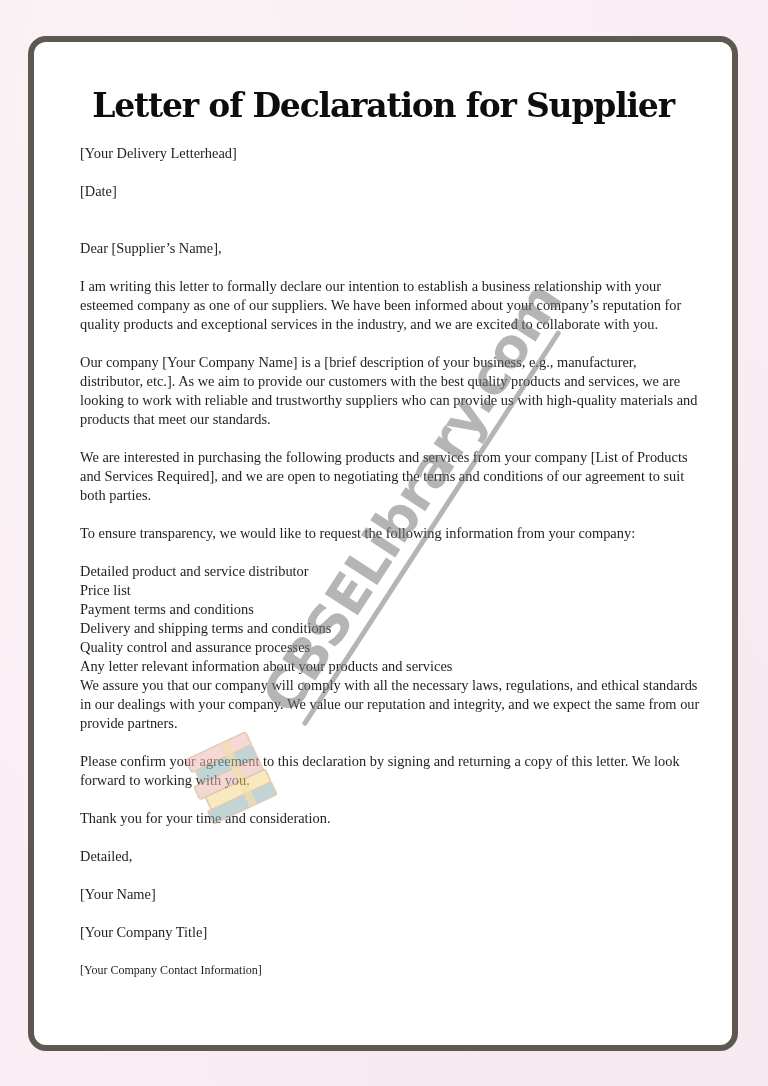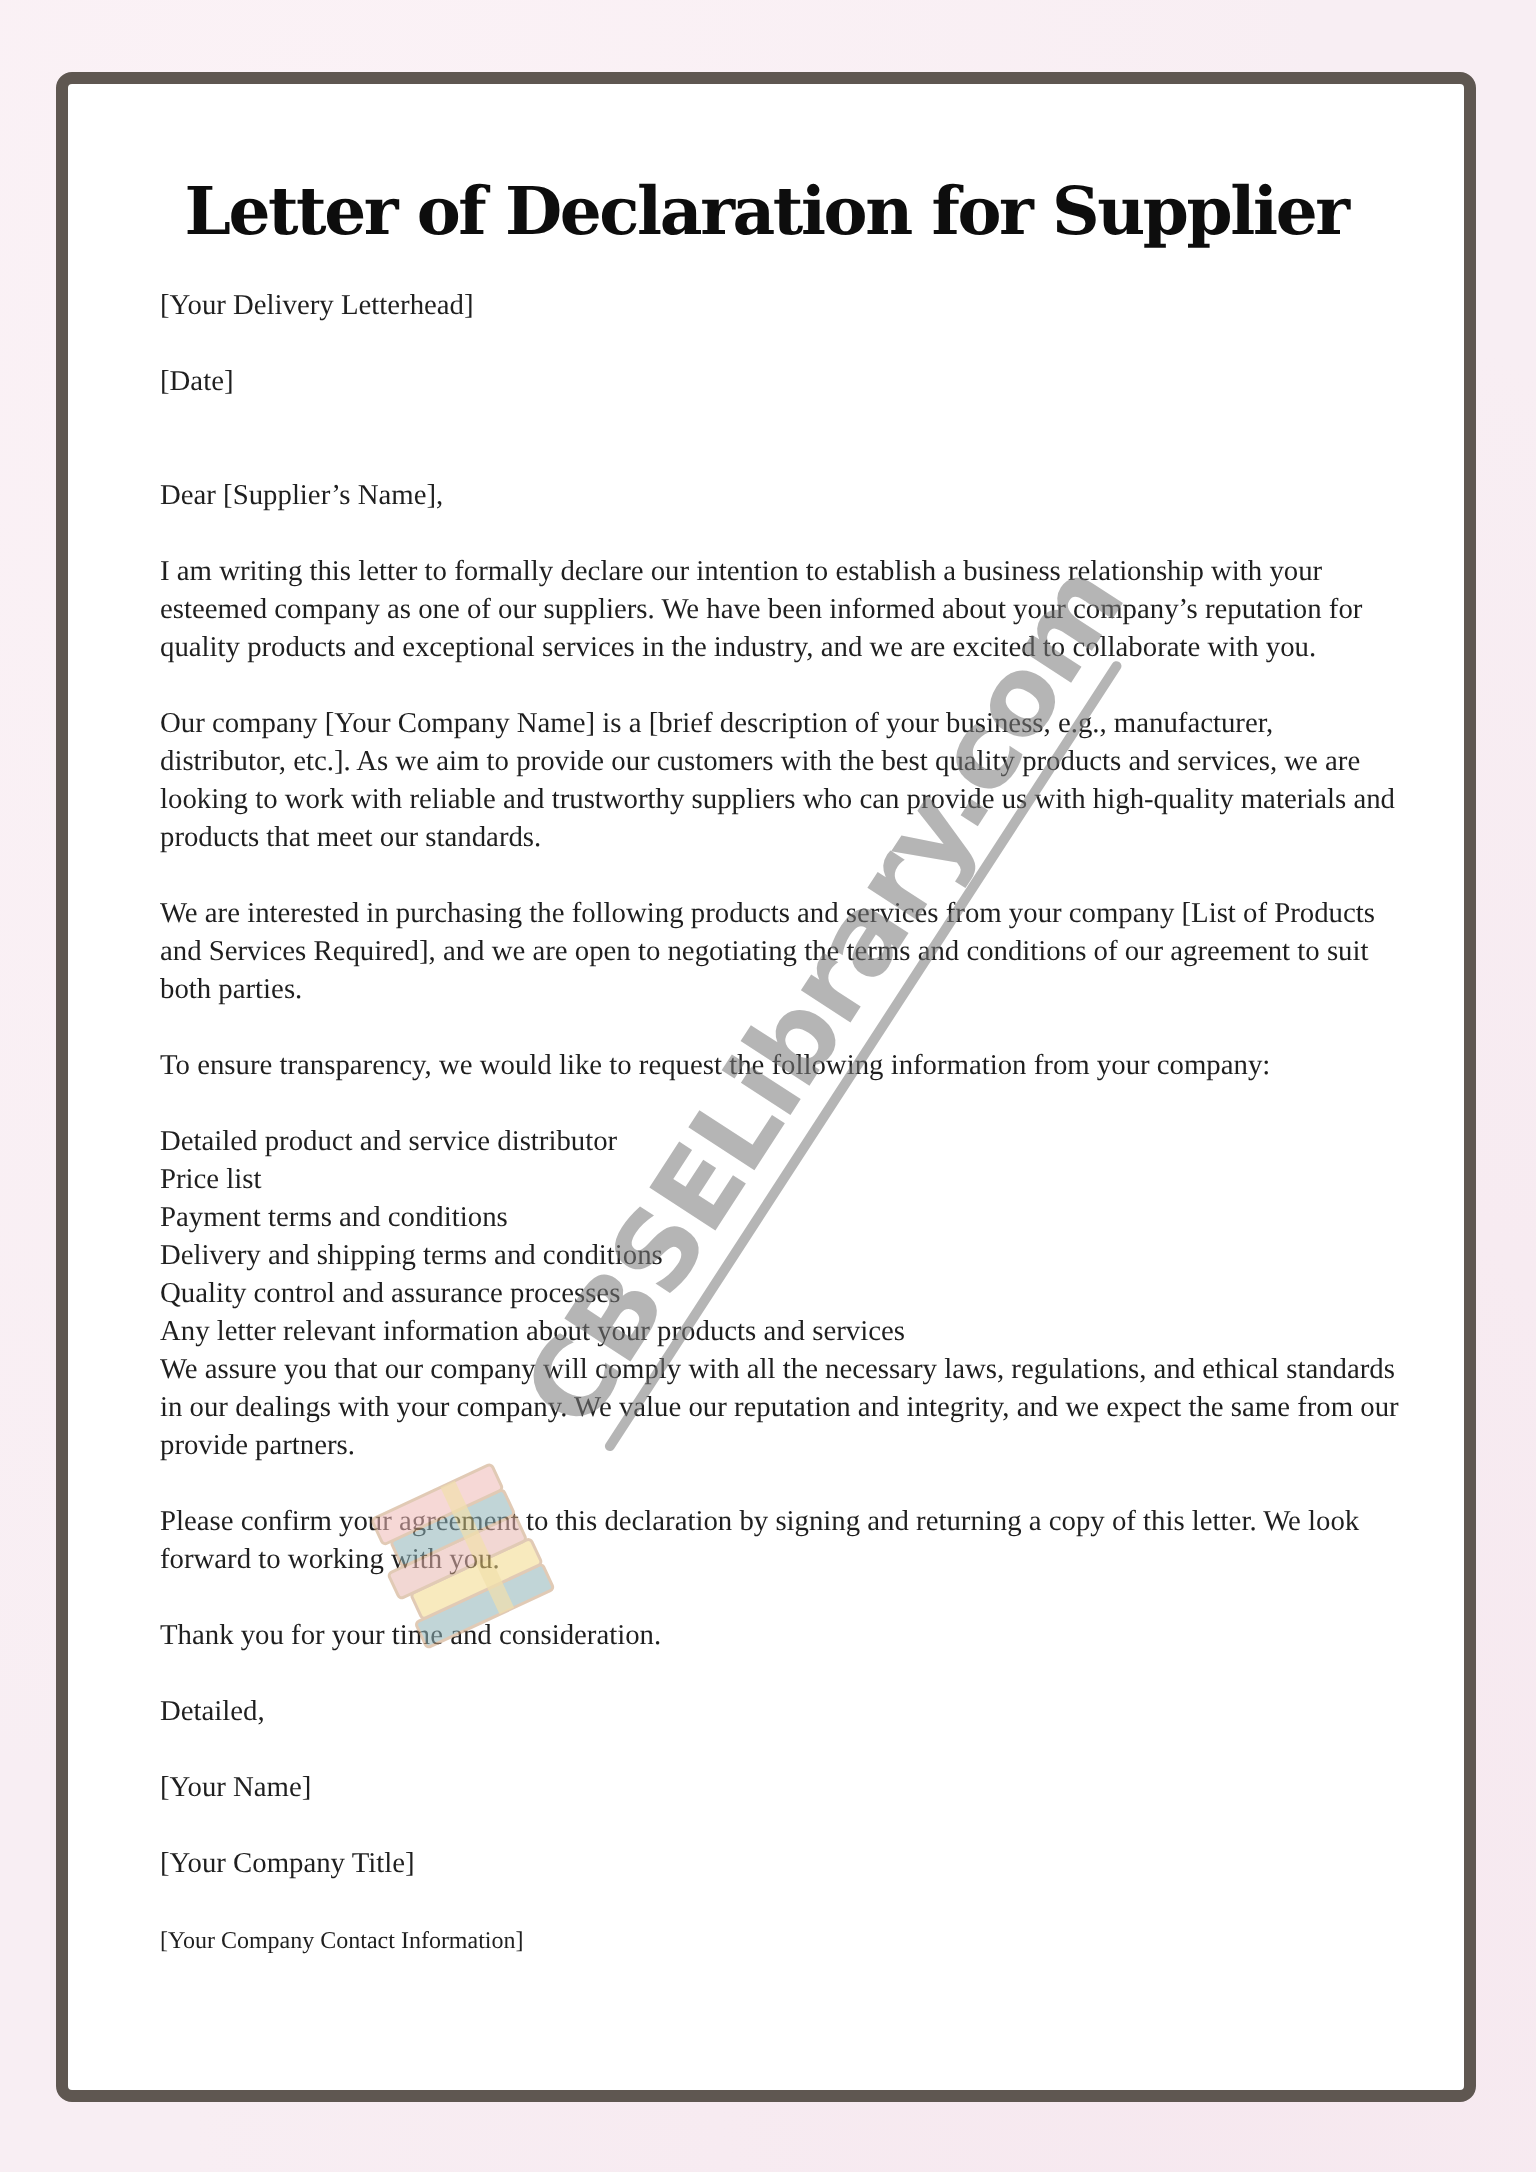--- a/index.html
+++ b/index.html
@@ -17,21 +17,21 @@
         radial-gradient(ellipse at 80% 90%, #f6e8ef 0%, rgba(246,232,239,0) 60%);
       font-family: "DejaVu Serif", "Liberation Serif", serif;
     }
     .frame {
       position: absolute;
       left: 28px;
       top: 36px;
       width: 698px;
       height: 1003px;
       border: 6px solid #5f5751;
-      border-radius: 8px;
+      border-radius: 18px;
       background: #ffffff;
     }
     .title {
       position: absolute;
       left: 0;
       top: 44px;
       width: 100%;
       text-align: center;
       font-family: "DejaVu Serif", serif;
       font-weight: bold;

